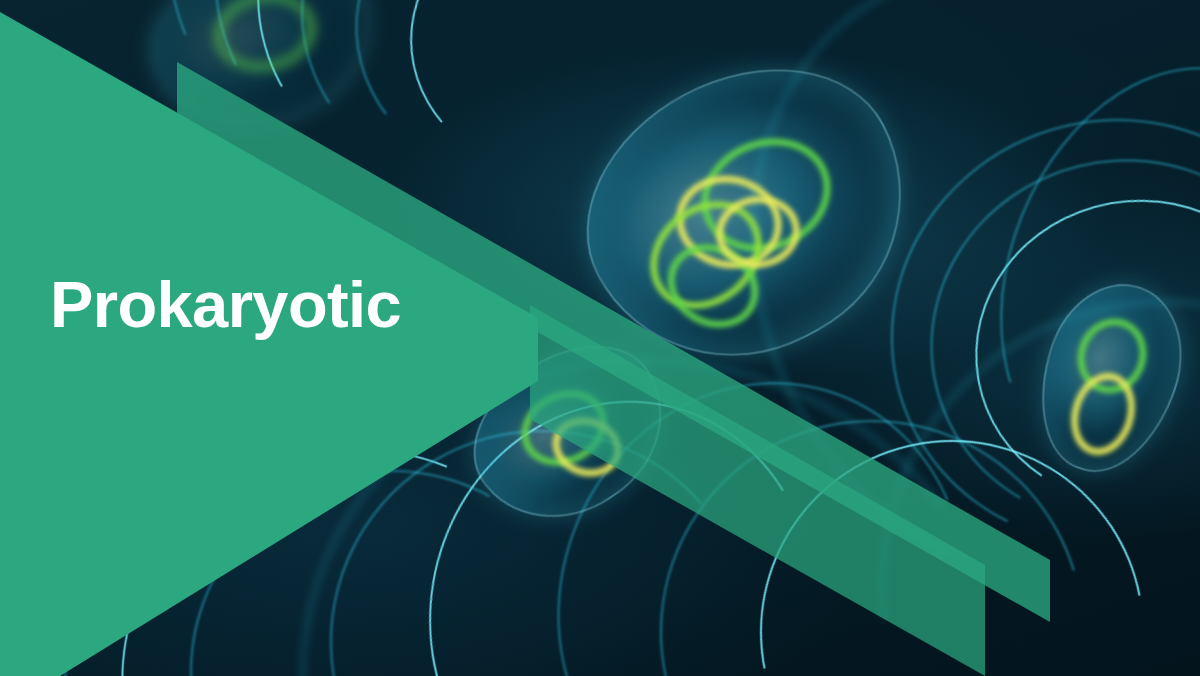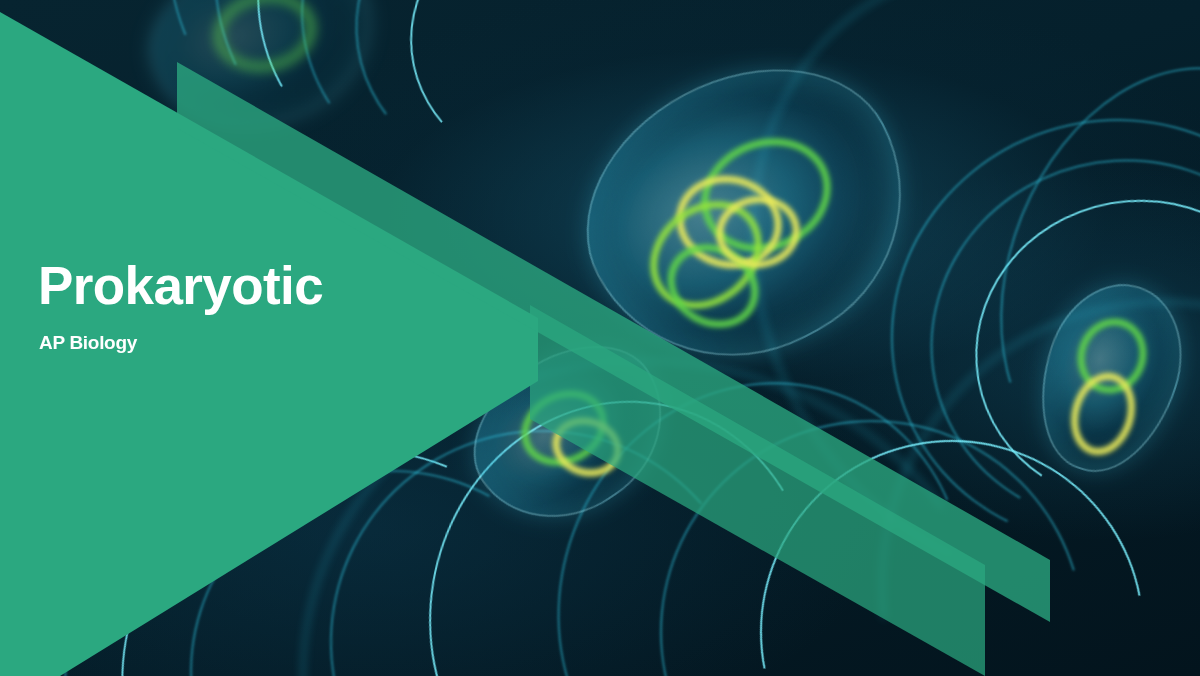--- a/index.html
+++ b/index.html
@@ -77,25 +77,25 @@
   .shape svg { display: block; width: 1200px; height: 676px; }
 
   
   .textblock {
     position: absolute;
     left: 38px;
     top: 255px;
     width: 520px;
   }
   .title {
-    margin: 0;
+    margin: 12px;
     color: #ffffff;
     font-family: "Liberation Sans", sans-serif;
     font-weight: bold;
-    font-size: 53px;
+    font-size: 65px;
     line-height: 1.18;
     letter-spacing: -0.6px;
   }
   .title .line { display: block; }
   .subtitle {
     margin: 14px 0 0 1px;
     color: #ffffff;
     font-family: "Liberation Sans", sans-serif;
     font-weight: bold;
     font-size: 19px;
@@ -160,16 +160,15 @@
       <polygon points="0,12 538,318 538,381 60,676 0,676" fill="#2ba880"></polygon>
       <polygon points="177,62 1050,560 1050,622 177,128" fill="#2ba880" fill-opacity="0.78"></polygon>
       <polygon points="530,305 985,565 985,676 530,419" fill="#2ba880" fill-opacity="0.72"></polygon>
     </svg>
   </div>
 
   <div class="textblock">
     <h1 class="title">
       <span class="line">Prokaryotic</span>
     </h1>
-    <p class="subtitle">AP Biology</p>
   </div>
 
 </div>
 
 </body></html>

